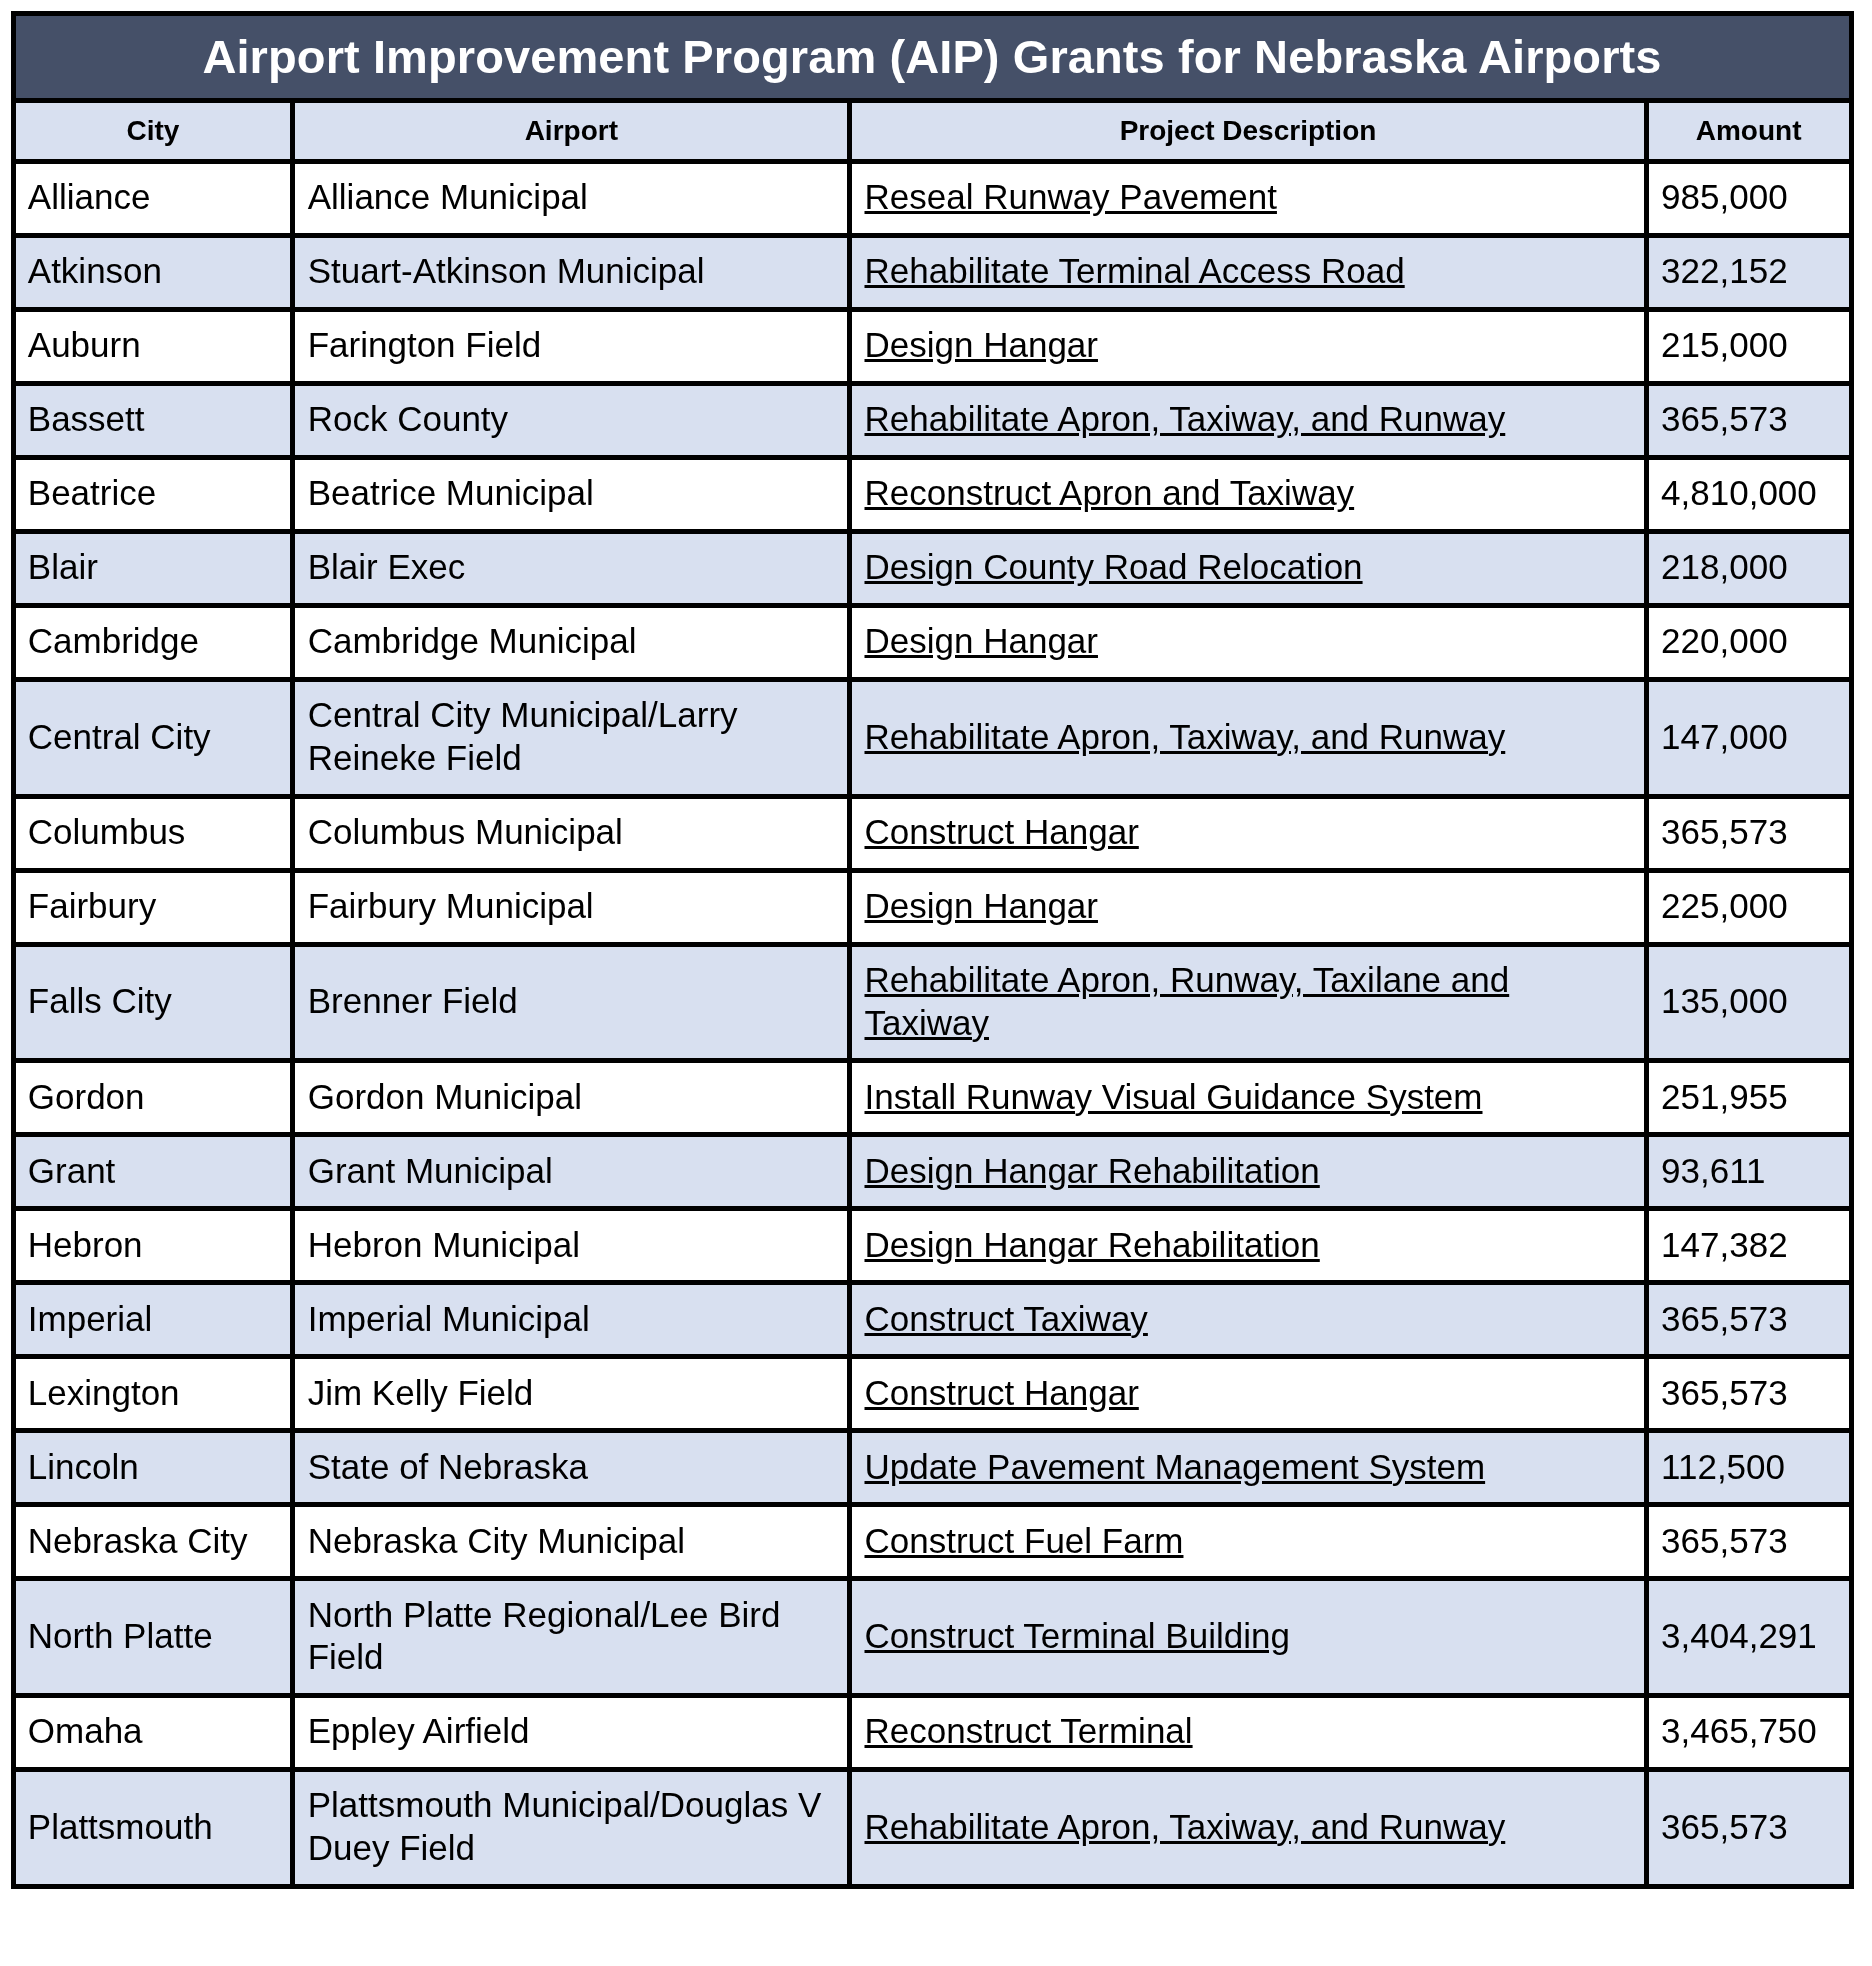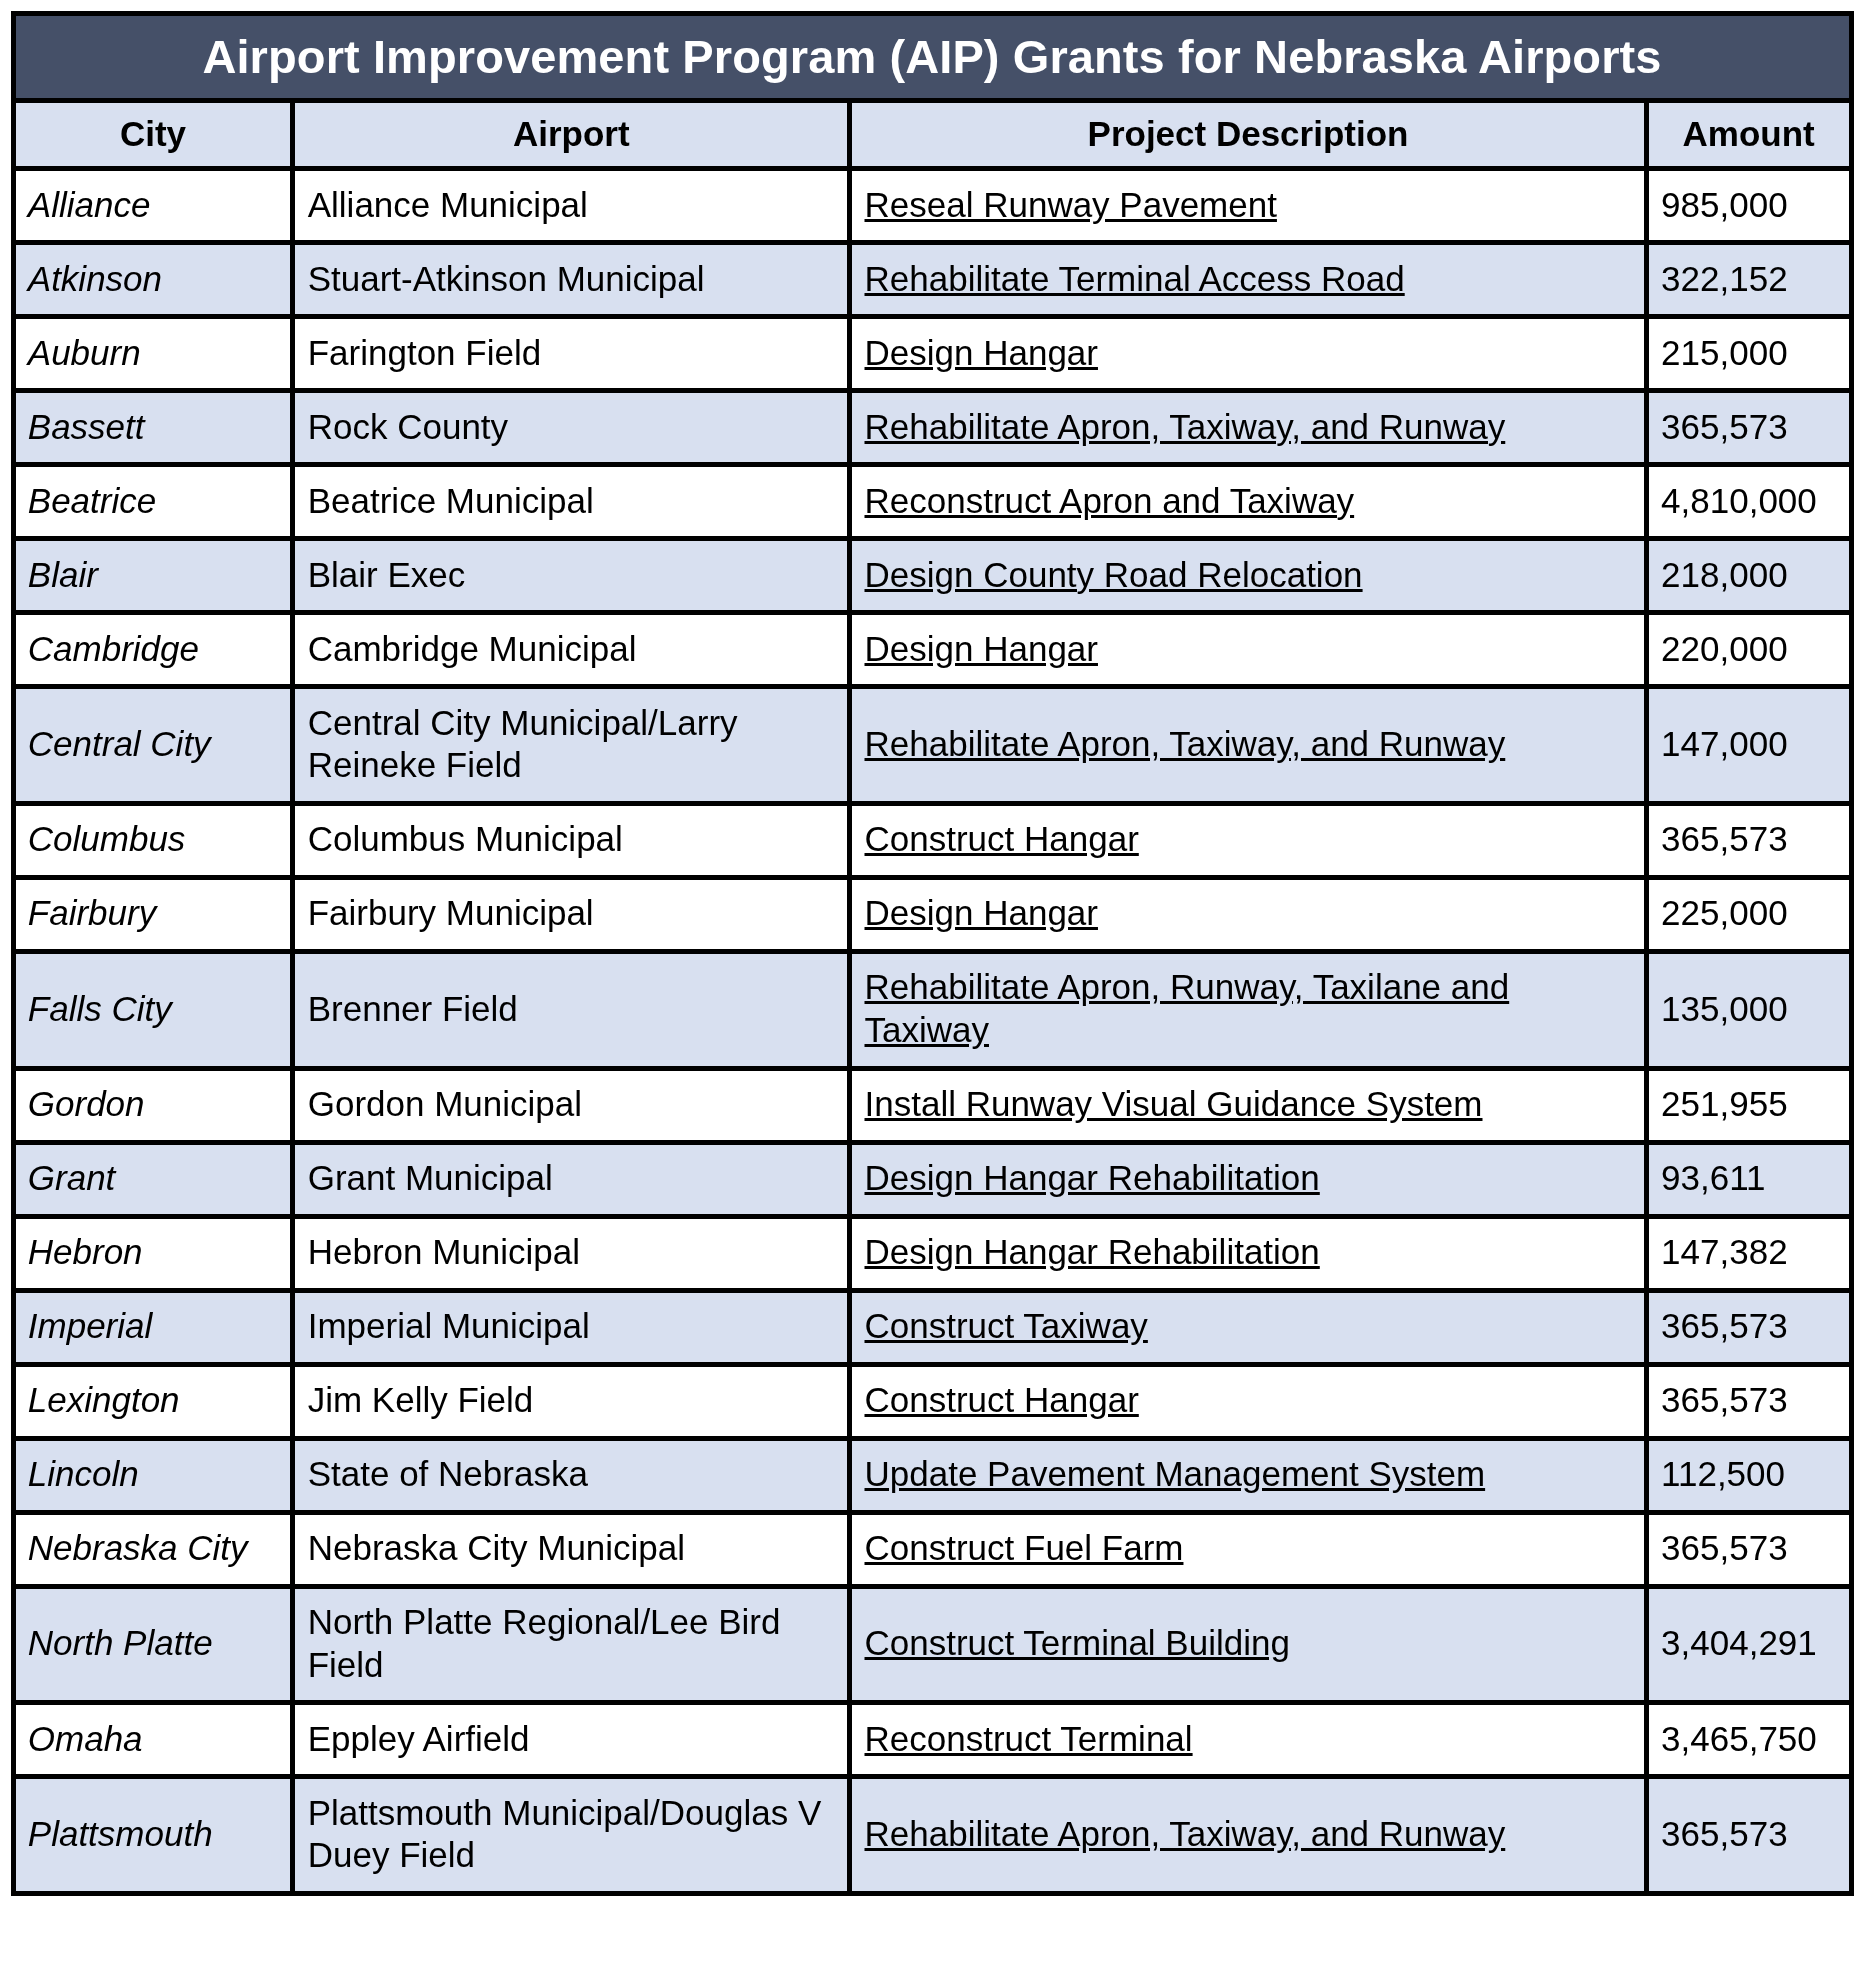--- a/index.html
+++ b/index.html
@@ -49,38 +49,38 @@
   
   tr.head-row td {
     background: #d8e0f0;
     border: 5.3px solid #000000;
     padding: 12.3px 8.8px 14px 8.8px;
     text-align: center;
     vertical-align: middle;
   }
   .head-text {
     color: #000000;
-    font-size: 35px;
+    font-size: 28px;
     font-weight: bold;
     line-height: 1.05;
   }
 
   
   tr.data-row td {
     border: 5.3px solid #000000;
     padding: 12.3px 12.3px 14px 12.3px;
     vertical-align: middle;
     font-size: 35px;
     line-height: 1.22;
     color: #000000;
   }
   tr.data-row.shade td { background: #d8e0f0; }
   tr.data-row.plain td { background: #ffffff; }
 
-  td.c-city      { width: 279px;  text-align: left; font-style: italic; }
+  td.c-city      { width: 279px;  text-align: left; }
   td.c-airport   { width: 555px;  text-align: left; }
   td.c-project   { width: 794px;  text-align: left; text-decoration: underline; }
   td.c-amount    { width: 204px;  text-align: left; }
 
   .cell-text { display: block; }
 </style>
 </head>
 <body>
 
 <div class="page">

